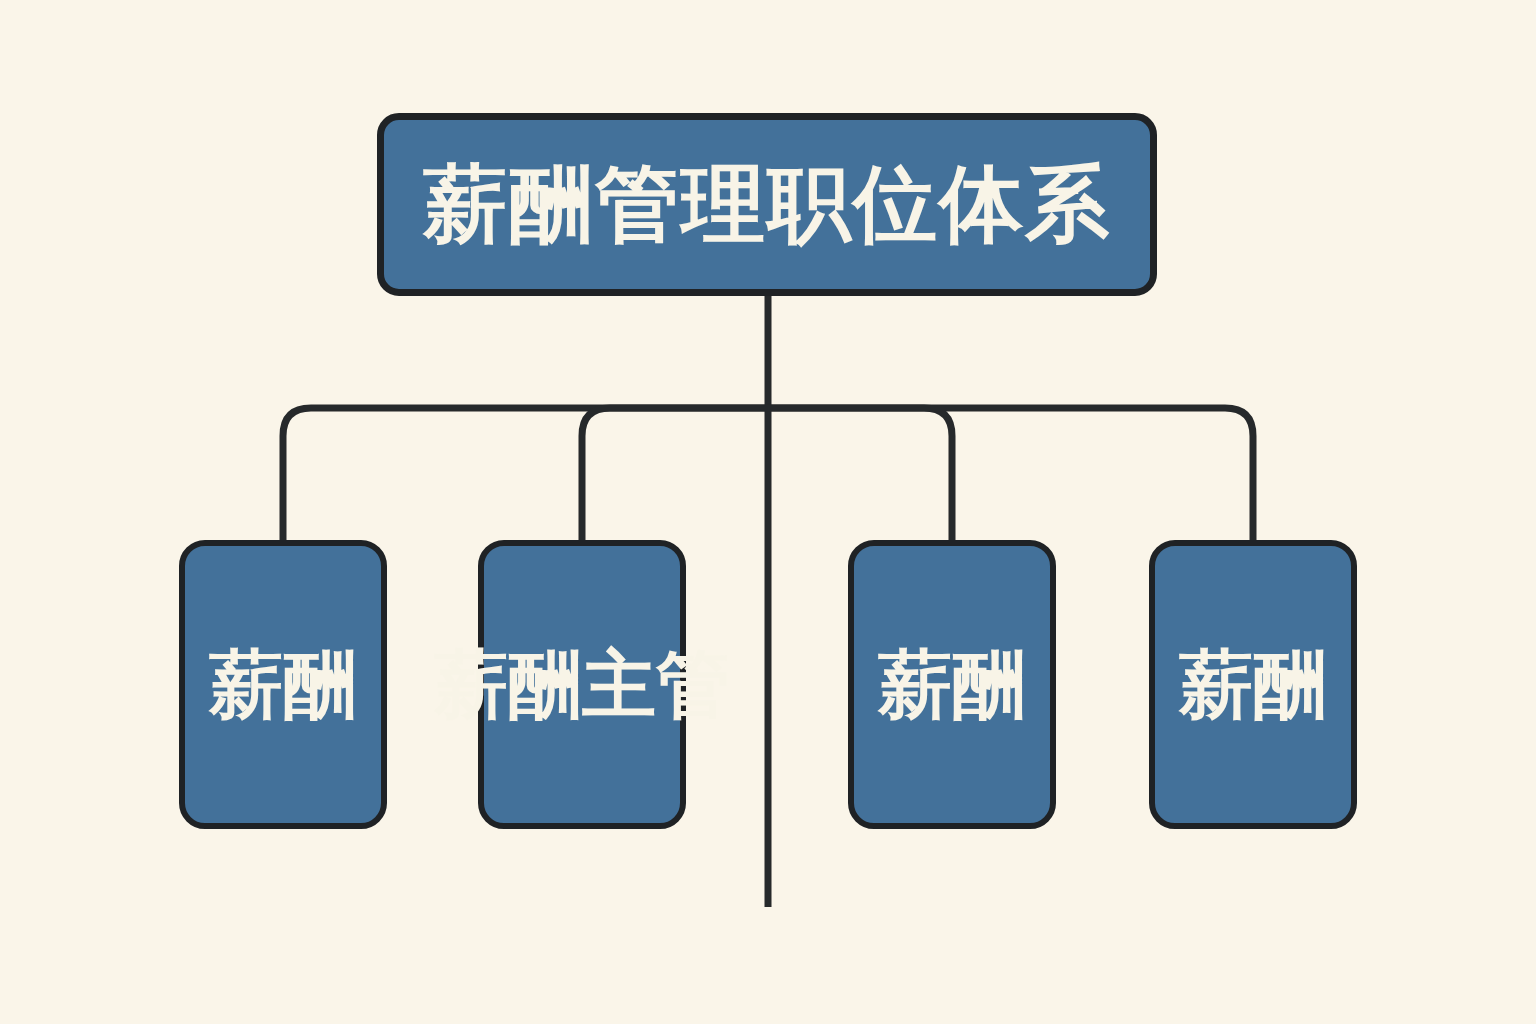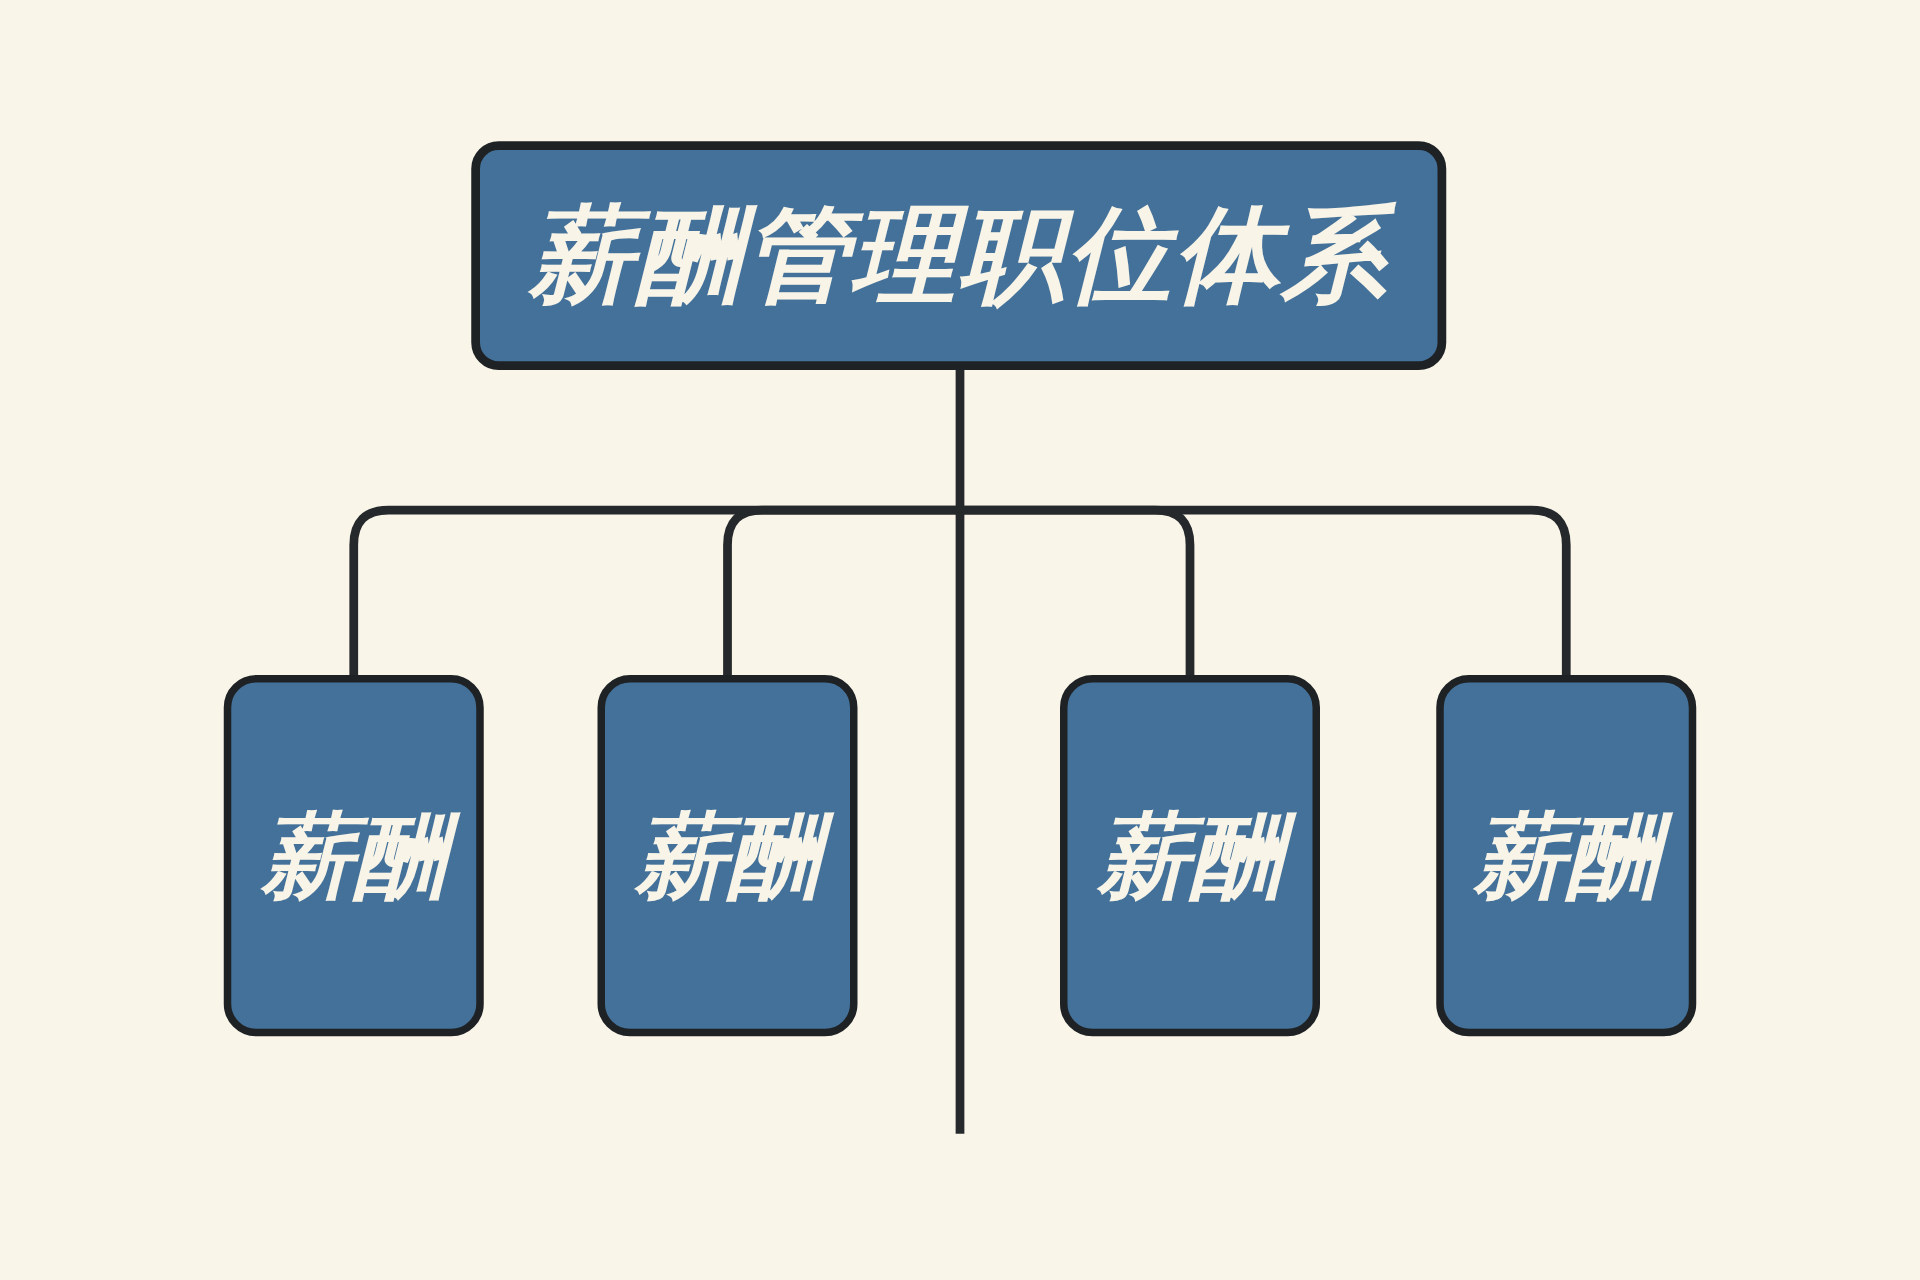--- a/index.html
+++ b/index.html
@@ -34,21 +34,20 @@
     position: absolute;
     box-sizing: border-box;
     background: #43719A;
     border: 7px solid #1F2225;
     color: #F8F4E7;
     display: flex;
     align-items: center;
     justify-content: center;
     text-align: center;
     font-weight: 900;
-    font-style: italic;
   }
   .root-node {
     left: 377px;
     top: 113px;
     width: 780px;
     height: 183px;
     border-radius: 22px;
     font-size: 84px;
     letter-spacing: 2px;
     white-space: nowrap;
@@ -87,20 +86,21 @@
   <div class="node root-node">
     <span>薪酬管理职位体系</span>
   </div>
 
   <div class="node child-node child-1">
     <span class="line">薪酬</span>
   </div>
 
   <div class="node child-node child-2">
     <span class="line">薪酬</span>
+    <span class="line">主管</span>
   </div>
 
   <div class="node child-node child-3">
     <span class="line">薪酬</span>
   </div>
 
   <div class="node child-node child-4">
     <span class="line">薪酬</span>
   </div>
 

